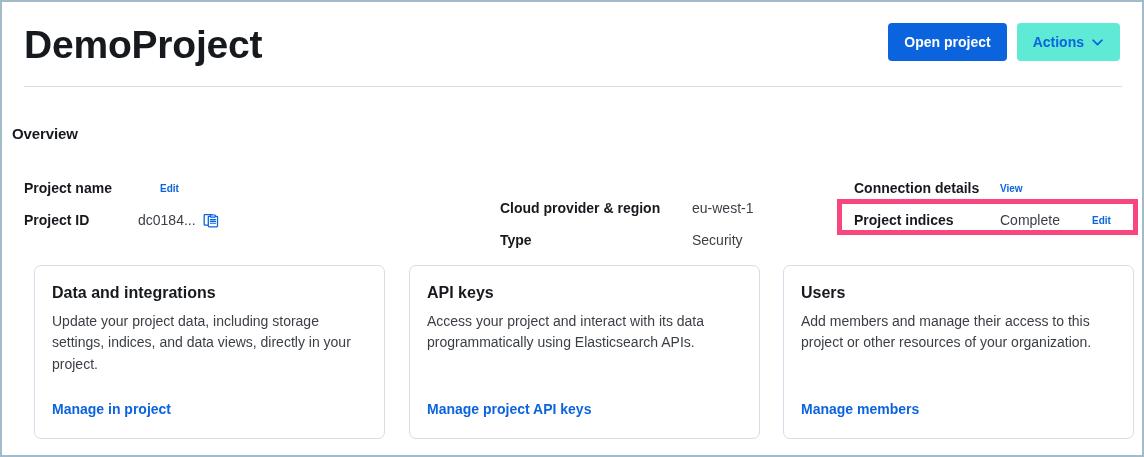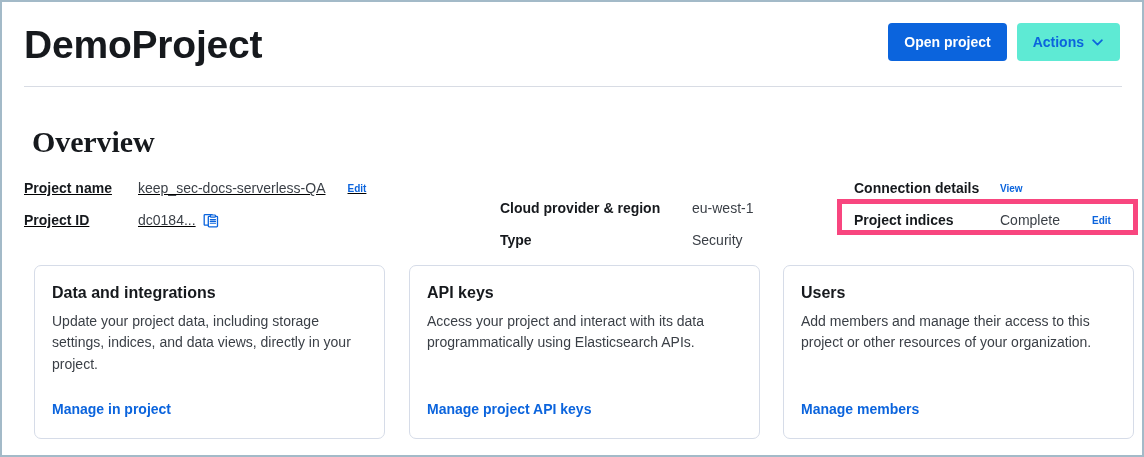--- a/index.html
+++ b/index.html
@@ -82,27 +82,26 @@
     left: 22px;
     top: 84px;
     width: 1098px;
     height: 1px;
     background: #d8dce4;
   }
 
   
   .section-title {
     position: absolute;
-    left: 30px;
+    left: 10px;
     top: 123px;
-    font-size: 30px;
+    font-size: 15px;
     font-weight: bold;
     color: #16191d;
     letter-spacing: -0.1px;
-    font-family: Liberation Serif, serif;
   }
 
   .meta {
     position: absolute;
     top: 170px;
     left: 0;
     width: 100%;
     height: 66px;
   }
   .meta-col {
@@ -127,21 +126,21 @@
   }
   .link {
     font-size: 10px;
     font-weight: bold;
     color: #0b64dd;
     text-decoration: none;
     cursor: pointer;
   }
 
   
-  .col1 { left: 22px; text-decoration: underline; }
+  .col1 { left: 22px; }
   .col1 .meta-label { width: 114px; }
   .col1 .meta-value { }
 
   
   .col2 { left: 498px; margin-top: 20px; }
   .col2 .meta-label { width: 192px; }
 
   
   .col3 { left: 852px; }
   .c3-label { width: 146px; }
@@ -240,21 +239,20 @@
 
   <div class="divider"></div>
 
   <div class="section-title">Overview</div>
 
   <div class="meta">
 
     <div class="meta-col col1">
       <div class="meta-row">
         <span class="meta-label">Project name</span>
-        <span class="meta-value">keep_sec-docs-serverless-QA</span>
         <a class="link" style="margin-left:22px;">Edit</a>
       </div>
       <div class="meta-row">
         <span class="meta-label">Project ID</span>
         <span class="meta-value">dc0184...</span>
         <span class="copy-icon">
           <svg viewBox="0 0 16 16" width="16" height="16" aria-hidden="true">
             <rect x="1.2" y="2.6" width="8.2" height="10.6" rx="0.8" fill="#ffffff" stroke="#0b64dd" stroke-width="1.3"></rect>
             <rect x="5.3" y="4.3" width="9.2" height="10.6" rx="0.8" fill="#ffffff" stroke="#0b64dd" stroke-width="1.3"></rect>
             <rect x="7.4" y="3.0" width="5.0" height="2.2" rx="0.6" fill="#ffffff" stroke="#0b64dd" stroke-width="1.2"></rect>

